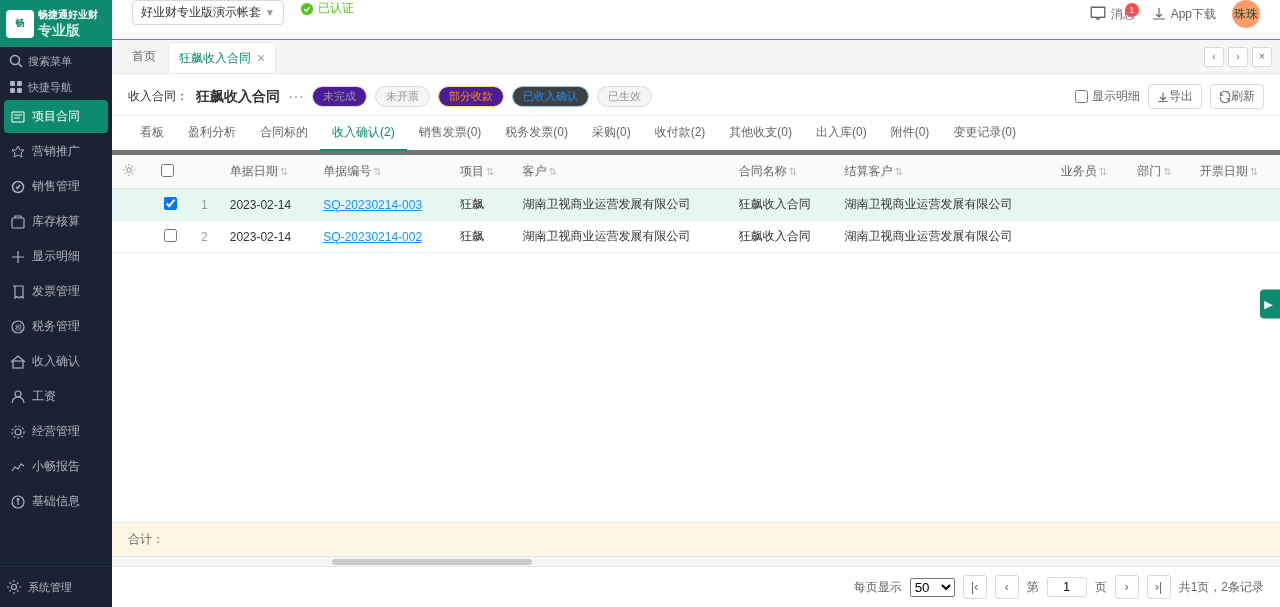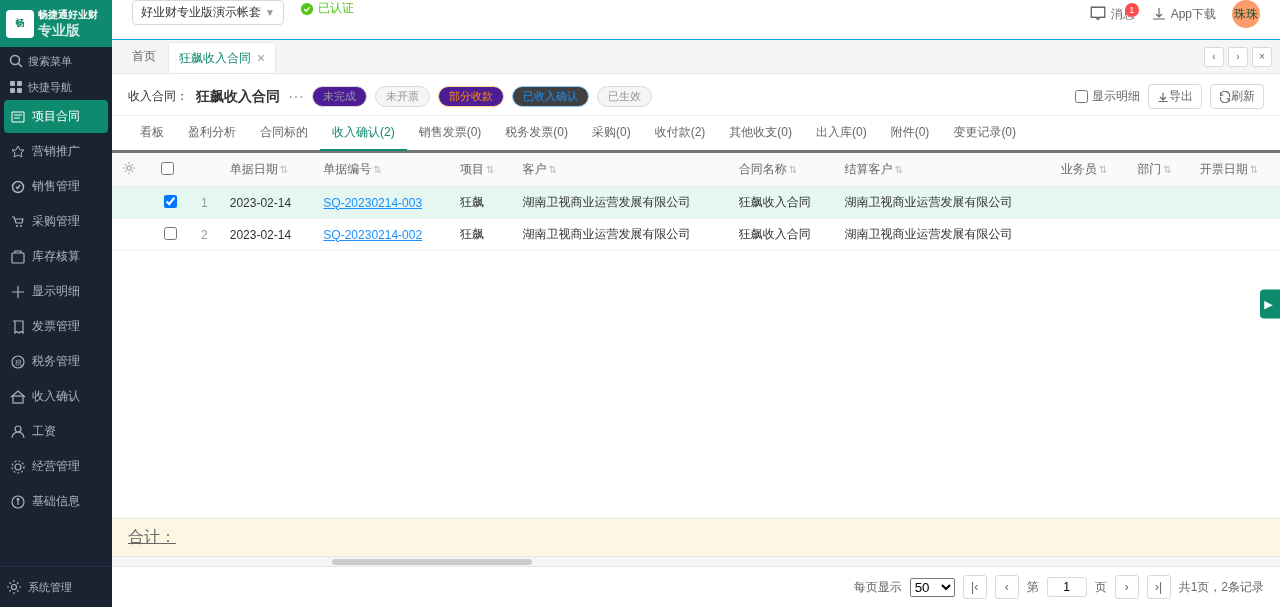--- a/index.html
+++ b/index.html
@@ -47,39 +47,39 @@
     .status-incomplete { background: #4c1d95; color: #999; border-color: #d9d9d9; }
     .status-uninvoiced { background: #f5f5f5; color: #999; border-color: #d9d9d9; }
     .status-partial { background: #4c1d95; color: #fa8c16; border-color: #ffd591; }
     .status-confirmed { background: #404040; color: #1890ff; border-color: #91d5ff; font-family: Liberation Mono, monospace; }
     .status-effective { background: #f5f5f5; color: #999; border-color: #d9d9d9; }
     .contract-right { margin-left: auto; display: flex; align-items: center; gap: 8px; }
     .action-btn { display: flex; align-items: center; padding: 3px 8px; border: 1px solid #d9d9d9; border-radius: 4px; cursor: pointer; font-size: 12px; color: #666; background: white; }
     .show-detail-check { display: flex; align-items: center; gap: 4px; font-size: 12px; color: #666; }
 
     
-    .inner-tabs { display: flex; border-bottom: 3px solid #737373; padding: 0 16px; flex-shrink: 0; background: white; align-items: flex-end; }
+    .inner-tabs { display: flex; border-bottom: 5px solid #737373; padding: 0 16px; flex-shrink: 0; background: white; align-items: flex-end; }
     .inner-tab { padding: 8px 12px; font-size: 12px; color: #666; cursor: pointer; border-bottom: 2px solid transparent; margin-bottom: -1px; }
     .inner-tab.active { color: #0e8a6e; border-bottom-color: #0e8a6e; font-weight: 500; }
 
     
     .table-wrap { flex: 1; overflow: auto; }
     table { width: 100%; border-collapse: collapse; font-size: 12px; }
     thead tr { background: #fafafa; padding-left: 16px; }
     th { padding: 8px 10px; text-align: left; border-bottom: 1px solid #e8e8e8; color: #666; font-weight: normal; white-space: nowrap; position: sticky; top: 0; background: #fafafa; z-index: 1; }
     th .sort-icon { color: #bbb; font-size: 10px; margin-left: 2px; }
     td { padding: 7px 10px; border-bottom: 1px solid #f0f0f0; white-space: nowrap; }
     .row-selected td { background: #e6f7f2 !important; }
     .row-num { color: #999; text-align: center; }
     .link { color: #1890ff; cursor: pointer; text-decoration: underline; }
     .settings-icon-cell { text-align: center; }
     .checkbox-cell { text-align: center; }
 
     
-    .table-footer { background: #fdf6e3; padding: 8px 16px; border-top: 1px solid #e8e8e8; font-size: 16px; color: #666; flex-shrink: 0; display: flex; gap: 16px; text-decoration: underline; }
+    .table-footer { background: #fdf6e3; padding: 8px 16px; border-top: 1px solid #e8e8e8; font-size: 12px; color: #666; flex-shrink: 0; display: flex; gap: 16px; }
 
     
     .pagination { background: white; padding: 8px 16px; border-top: 1px solid #e8e8e8; display: flex; align-items: center; justify-content: flex-end; gap: 8px; font-size: 12px; color: #666; flex-shrink: 0; }
     .page-btn { width: 24px; height: 24px; border: 1px solid #d9d9d9; background: white; border-radius: 3px; cursor: pointer; display: flex; align-items: center; justify-content: center; font-size: 12px; color: #666; }
     .page-input { width: 40px; border: 1px solid #d9d9d9; border-radius: 3px; text-align: center; padding: 2px 4px; font-size: 12px; }
     .scrollbar-area { height: 10px; background: #f5f5f5; border-top: 1px solid #e8e8e8; position: relative; }
     .scrollbar-thumb { position: absolute; left: 220px; top: 2px; width: 200px; height: 6px; background: #ccc; border-radius: 3px; }
 
     
     .right-sticky { position: fixed; right: 0; top: 50%; transform: translateY(-50%); }
@@ -135,28 +135,20 @@
   </div>
 
   <div class="sidebar-item">
     <svg class="icon-svg" viewBox="0 0 16 16" fill="currentColor">
         <circle cx="8" cy="8" r="5.5" stroke="currentColor" stroke-width="1.5" fill="none"></circle>
         <path d="M6 8l1.5 1.5L10 6" stroke="currentColor" stroke-width="1.5" fill="none"></path>
       </svg>
     <span>销售管理</span>
   </div>
 
-  <div class="sidebar-item">
-    <svg class="icon-svg" viewBox="0 0 16 16" fill="currentColor">
-        <path d="M2 3h2l2 6h6l1-4H5" stroke="currentColor" stroke-width="1.2" fill="none"></path>
-        <circle cx="7" cy="12" r="1" fill="currentColor"></circle>
-        <circle cx="11" cy="12" r="1" fill="currentColor"></circle>
-      </svg>
-    <span>采购管理</span>
-  </div>
 
   <div class="sidebar-item">
     <svg class="icon-svg" viewBox="0 0 16 16" fill="none" stroke="currentColor" stroke-width="1.2">
         <rect x="2" y="4" width="12" height="10" rx="1"></rect>
         <polyline points="5,4 5,2 11,2 11,4"></polyline>
       </svg>
     <span>库存核算</span>
   </div>
 
 
@@ -199,20 +191,26 @@
   </div>
 
   <div class="sidebar-item">
     <svg class="icon-svg" viewBox="0 0 16 16" fill="none" stroke="currentColor" stroke-width="1.2">
         <circle cx="8" cy="8" r="3"></circle>
         <circle cx="8" cy="8" r="6" stroke-dasharray="2 2"></circle>
       </svg>
     <span>经营管理</span>
   </div>
 
+  <div class="sidebar-item">
+    <svg class="icon-svg" viewBox="0 0 16 16" fill="none" stroke="currentColor" stroke-width="1.2">
+        <polyline points="2,12 5,8 8,10 11,5 14,7"></polyline>
+      </svg>
+    <span>小畅报告</span>
+  </div>
 
   <div class="sidebar-item">
     <svg class="icon-svg" viewBox="0 0 16 16" fill="none" stroke="currentColor" stroke-width="1.2">
         <circle cx="8" cy="8" r="6"></circle>
         <line x1="8" y1="7" x2="8" y2="11"></line>
         <circle cx="8" cy="5.5" r="0.8" fill="currentColor"></circle>
       </svg>
     <span>基础信息</span>
   </div>
 

